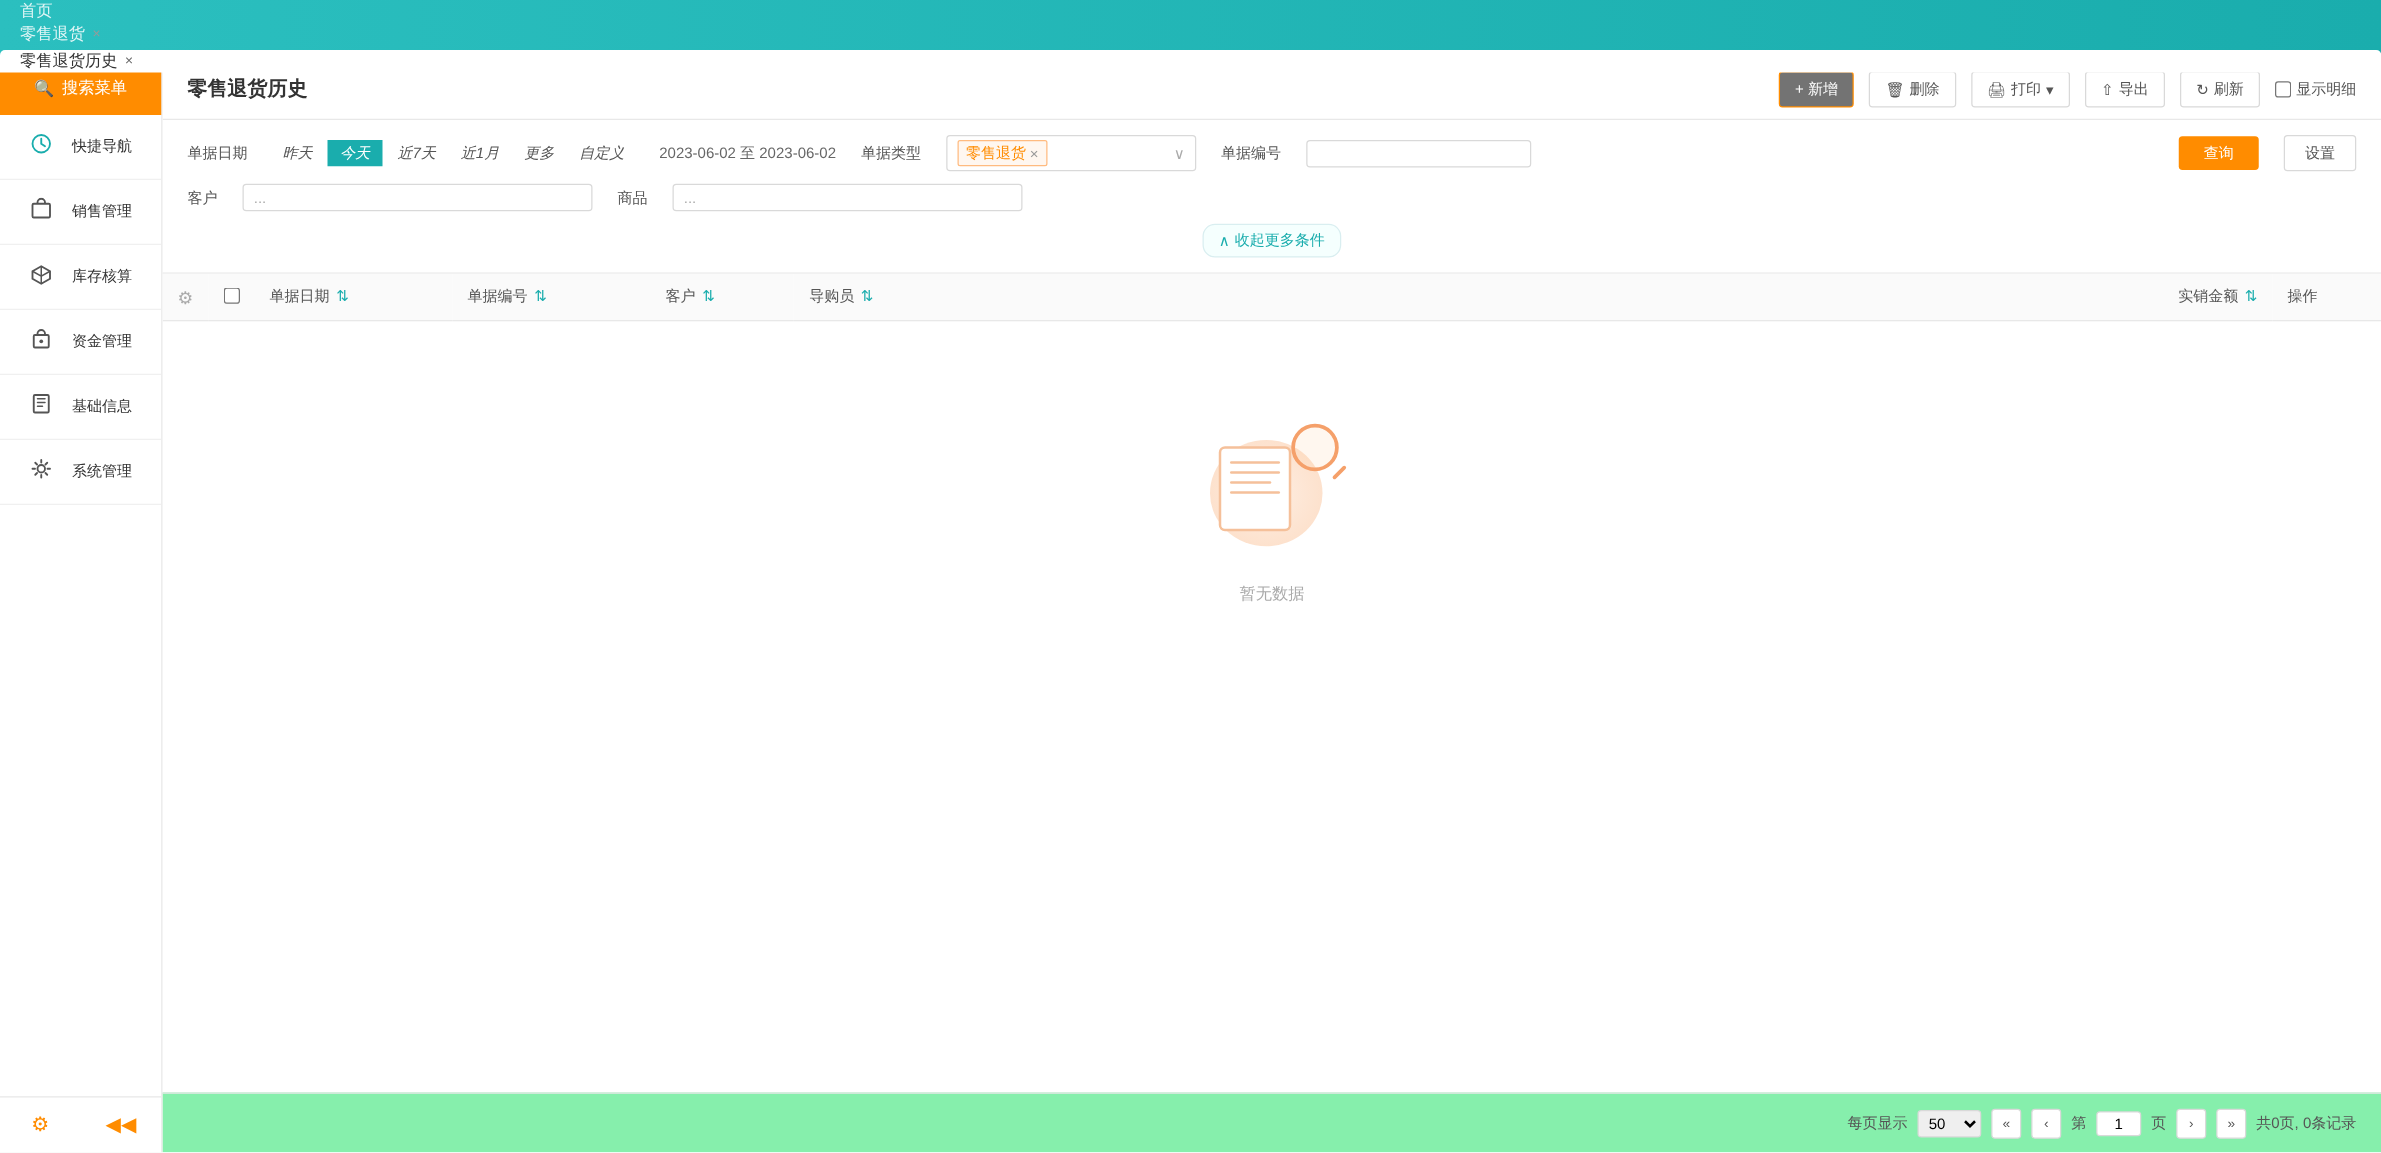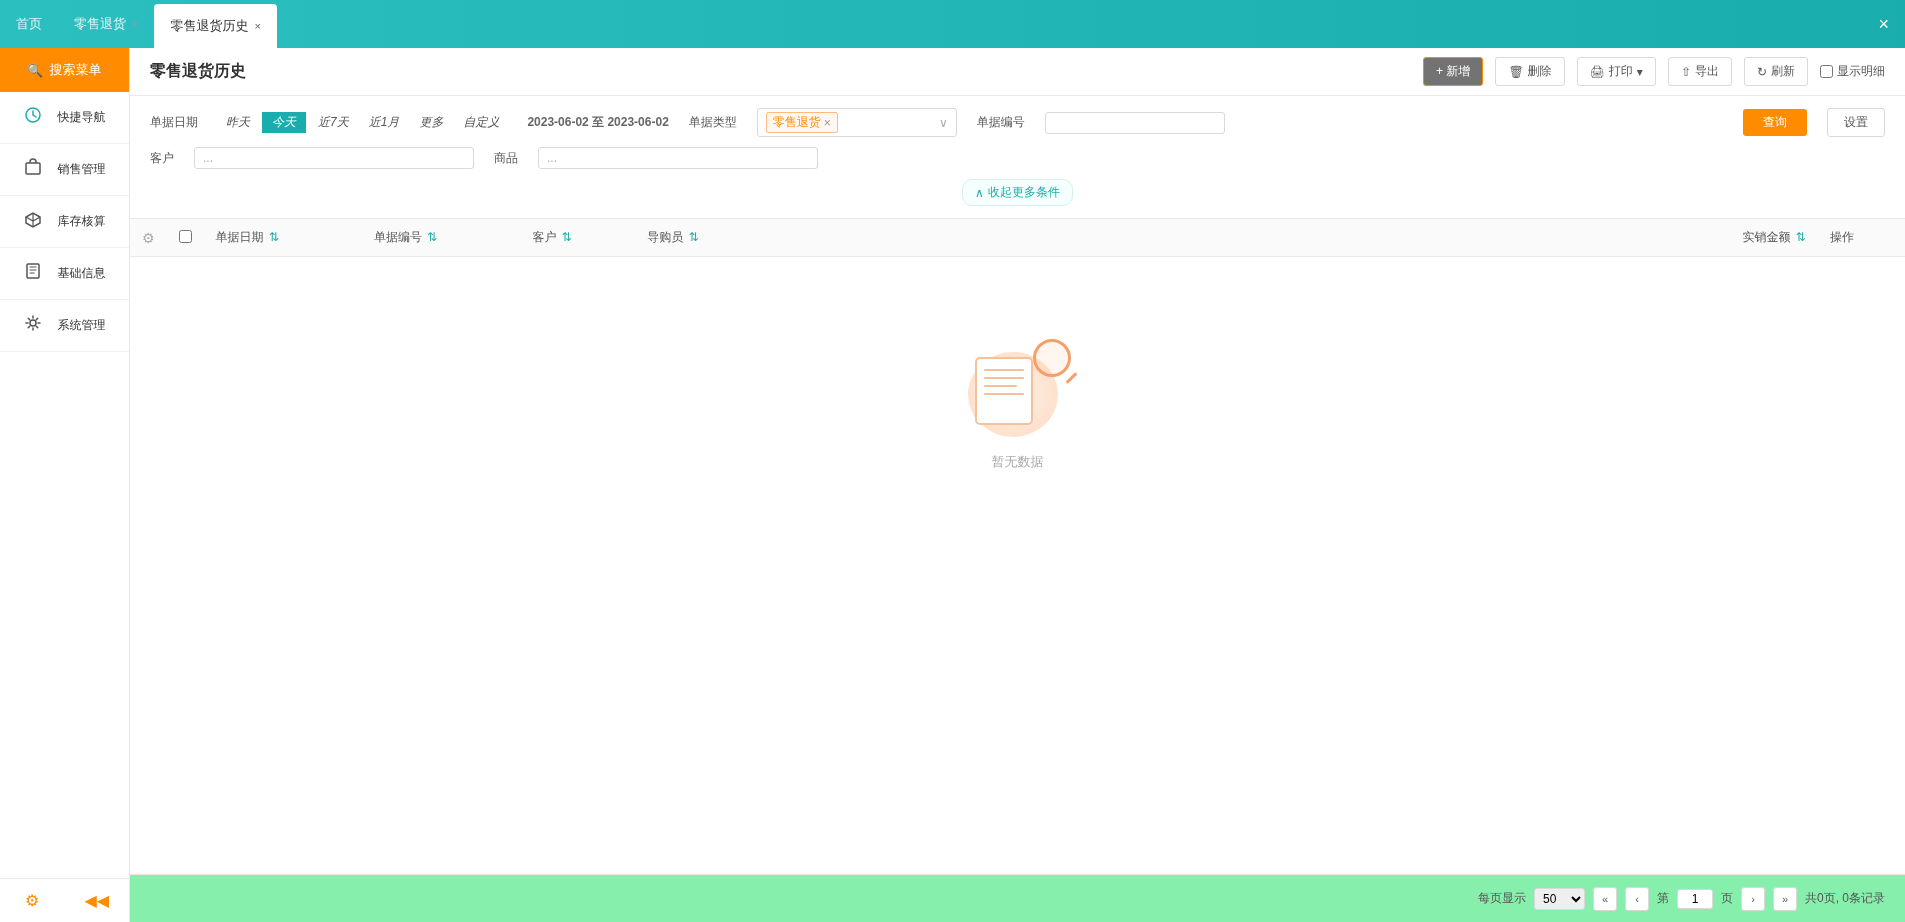--- a/index.html
+++ b/index.html
@@ -5,20 +5,21 @@
     * { box-sizing: border-box; margin: 0; padding: 0; font-family: 'Microsoft YaHei', Arial, sans-serif; }
     body { width: 1905px; height: 922px; overflow: hidden; display: flex; flex-direction: column; background: #f5f5f5; }
 
     
     .top-bar {
       height: 48px;
       background: linear-gradient(90deg, #2bbfbf 0%, #1aadad 100%);
       display: flex;
       align-items: stretch;
       flex-shrink: 0;
+      flex-direction: column;
     }
     .top-tab {
       display: flex; align-items: center; padding: 0 16px; cursor: pointer; font-size: 13px; color: rgba(255,255,255,0.85); position: relative; gap: 6px;
     }
     .top-tab.active {
       background: #fff; color: #333; border-radius: 4px 4px 0 0; margin-top: 4px;
     }
     .top-tab .close-x { font-size: 11px; color: #999; cursor: pointer; }
     .top-tab.active .close-x { color: #666; }
     .top-bar-spacer { flex: 1; }
@@ -106,21 +107,21 @@
     }
     .filter-row {
       display: flex; align-items: center; gap: 20px; margin-bottom: 10px; flex-wrap: wrap;
     }
     .filter-label { font-size: 12px; color: #555; white-space: nowrap; }
     .date-btns { display: flex; align-items: flex-start; gap: 4px; font-style: italic; }
     .date-btn {
       padding: 2px 8px; font-size: 12px; color: #555; cursor: pointer; border-radius: 2px;
     }
     .date-btn.active { background: #1aadad; color: white; border-radius: 0; padding: 2px 10px; }
-    .date-range { font-size: 12px; color: #666; font-weight: bold; }
+    .date-range { font-size: 12px; color: #666; }
     .filter-select {
       display: flex; align-items: center; border: 1px solid #d9d9d9; border-radius: 3px;
       padding: 3px 8px; min-width: 200px; background: #fff; cursor: pointer; gap: 4px; font-size: 12px;
     }
     .filter-tag {
       background: #fff7f0; border: 1px solid #ffbb80; border-radius: 2px;
       padding: 1px 6px; font-size: 12px; color: #ff8c00; display: flex; align-items: center; gap: 3px;
     }
     .filter-tag .tx { cursor: pointer; color: #999; }
     .filter-input {
@@ -147,21 +148,21 @@
       text-align: left; color: #555; font-weight: normal; white-space: nowrap;
     }
     th .sort-icon { color: #1aadad; margin-left: 2px; }
     td { padding: 10px 12px; border-bottom: 1px solid #f0f0f0; color: #333; }
     .gear-icon { color: #aaa; font-size: 14px; cursor: pointer; }
     .th-checkbox { width: 30px; }
 
     
     .empty-state {
       display: flex; flex-direction: column; align-items: center; justify-content: flex-start;
-      padding: 80px 0; color: #bbb; font-size: 13px; gap: 16px;
+      padding: 80px 0; color: #bbb; font-size: 13px; gap: 29px;
     }
 
     
     .pagination {
       height: 48px; background: #86efac; border-top: 1px solid #e8e8e8;
       display: flex; align-items: center; justify-content: flex-end;
       padding: 0 20px; gap: 8px; font-size: 12px; color: #555; flex-shrink: 0;
     }
     .page-size-select {
       border: 1px solid #d9d9d9; border-radius: 3px; padding: 2px 4px; font-size: 12px;
@@ -219,20 +220,30 @@
       <span>销售管理</span>
     </div>
     <div class="sidebar-item">
       <span class="si-icon">
         <svg width="18" height="18" viewBox="0 0 18 18" fill="none">
             <path d="M2 13V7l7-4 7 4v6l-7 4-7-4z" stroke="#555" stroke-width="1.5"></path>
             <path d="M9 3v14M2 7l7 4 7-4" stroke="#555" stroke-width="1.2"></path>
           </svg>
       </span>
       <span>库存核算</span>
+    </div>
+    <div class="sidebar-item">
+      <span class="si-icon">
+        <svg width="18" height="18" viewBox="0 0 18 18" fill="none">
+            <rect x="3" y="6" width="12" height="10" rx="1" stroke="#555" stroke-width="1.5"></rect>
+            <path d="M6 6V5a3 3 0 016 0v1" stroke="#555" stroke-width="1.5"></path>
+            <circle cx="9" cy="11" r="1.5" fill="#555"></circle>
+          </svg>
+      </span>
+      <span>资金管理</span>
     </div>
     <div class="sidebar-item">
       <span class="si-icon">
         <svg width="18" height="18" viewBox="0 0 18 18" fill="none">
             <rect x="3" y="2" width="12" height="14" rx="1" stroke="#555" stroke-width="1.5"></rect>
             <path d="M6 5h6M6 8h6M6 11h4" stroke="#555" stroke-width="1.2" stroke-linecap="round"></path>
           </svg>
       </span>
       <span>基础信息</span>
     </div>

